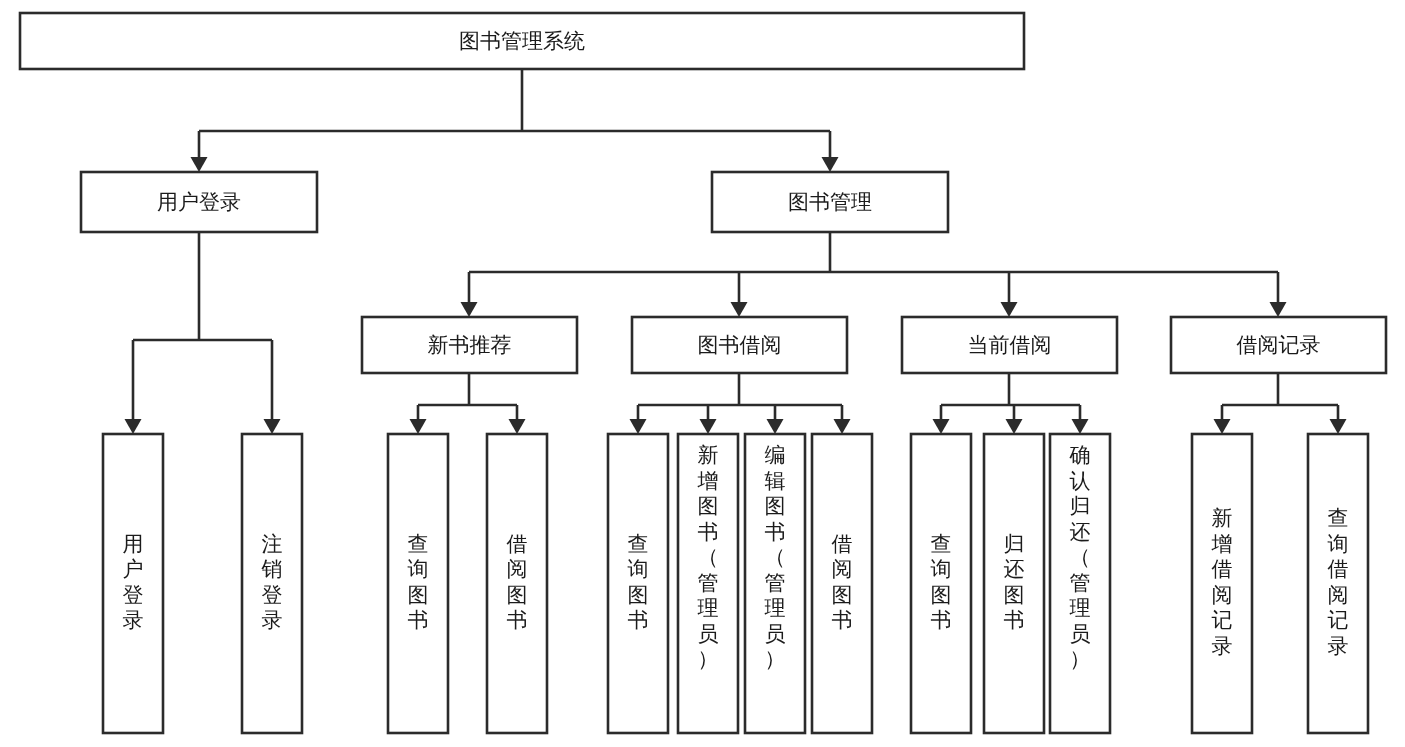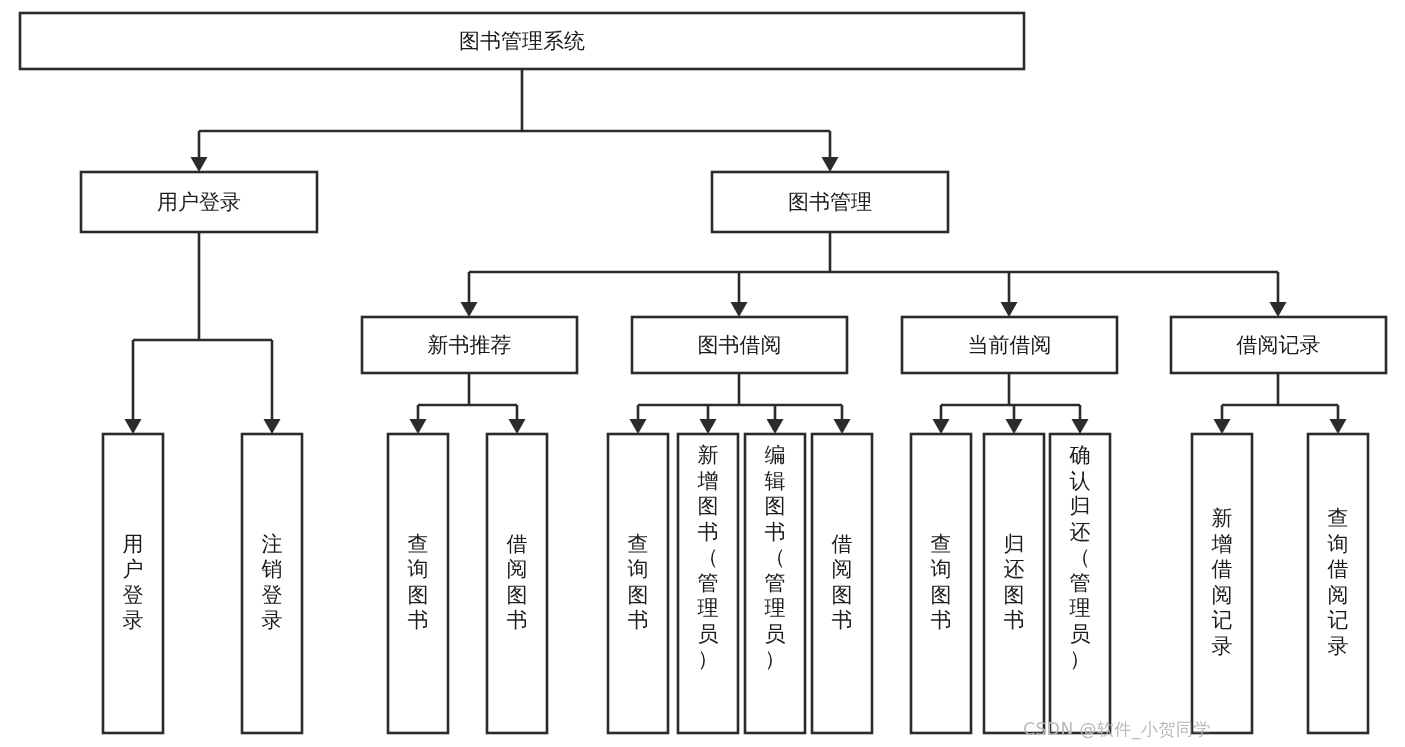--- a/index.html
+++ b/index.html
@@ -174,14 +174,13 @@
         <g>
           <rect x="1192" y="434" width="60" height="299" class="node-box"></rect>
           <text x="1222" class="node-label-v"><tspan x="1222" y="525">新</tspan><tspan x="1222" y="550.5">增</tspan><tspan x="1222" y="576">借</tspan><tspan x="1222" y="601.5">阅</tspan><tspan x="1222" y="627">记</tspan><tspan x="1222" y="652.5">录</tspan></text>
         </g>
         <g>
           <rect x="1308" y="434" width="60" height="299" class="node-box"></rect>
           <text x="1338" class="node-label-v"><tspan x="1338" y="525">查</tspan><tspan x="1338" y="550.5">询</tspan><tspan x="1338" y="576">借</tspan><tspan x="1338" y="601.5">阅</tspan><tspan x="1338" y="627">记</tspan><tspan x="1338" y="652.5">录</tspan></text>
         </g>
       </g>
     </svg>
-  <div class="watermark">CSDN @软件_小贺同学</div>
 </div>
 
 </body></html>

